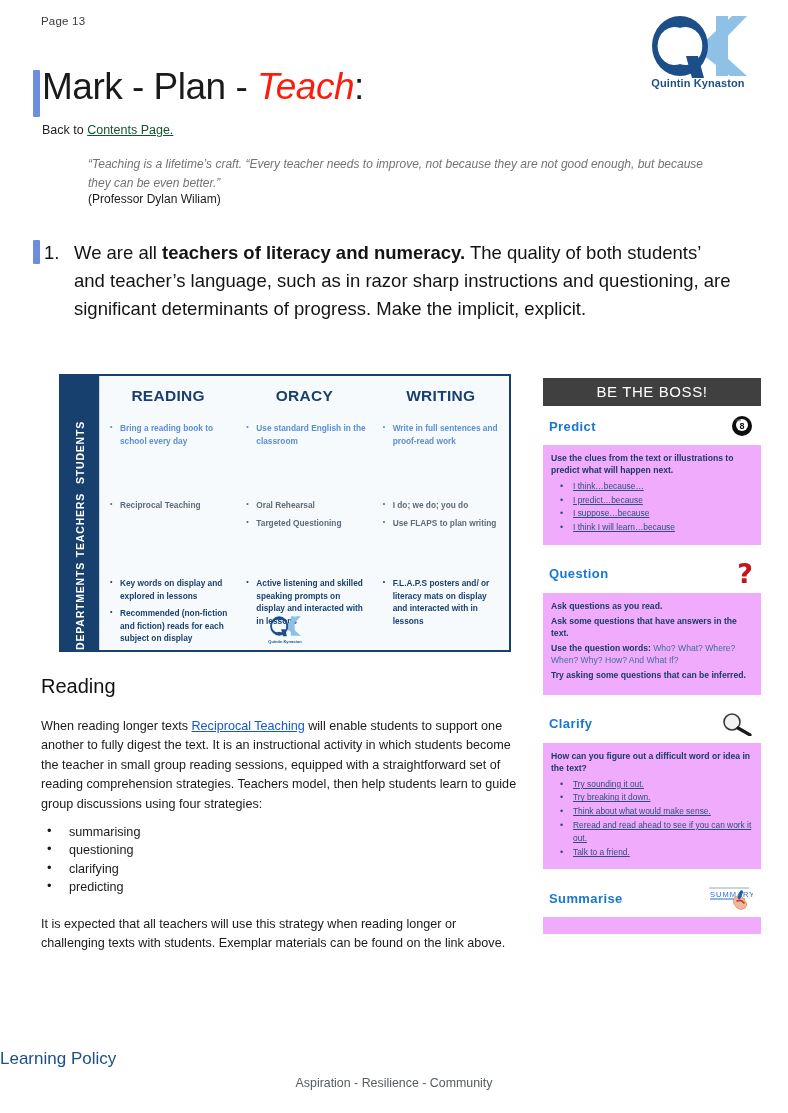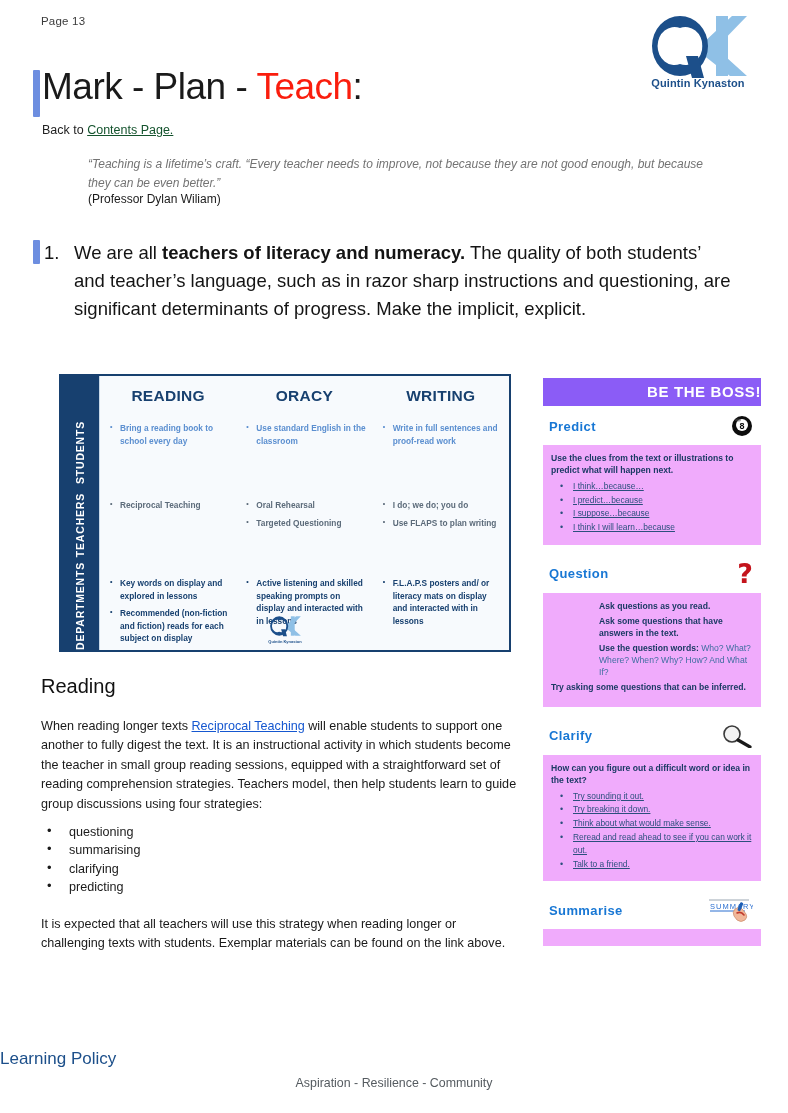--- a/index.html
+++ b/index.html
@@ -59,21 +59,21 @@
   .main-title {
     position: absolute;
     left: 42px;
     top: 68px;
     font-size: 37px;
     font-weight: 400;
     letter-spacing: -0.5px;
     line-height: 1.05;
     white-space: nowrap;
   }
-  .main-title .red { color: #fa1d0d; }
+  .main-title .red { color: #fa1d0d; font-style: italic; }
 
   .back-line {
     position: absolute;
     left: 42px;
     top: 123px;
     font-size: 12.5px;
     color: #222;
   }
   .back-line a {
     color: #14532d;
@@ -278,25 +278,25 @@
 
   
   .boss {
     position: absolute;
     left: 543px;
     top: 378px;
     width: 218px;
     box-sizing: border-box;
   }
   .boss-title {
-    background: #8b5cf6;
+    background: #404040;
     color: #ffffff;
-    text-align: right;
+    text-align: center;
     font-size: 15px;
-    font-weight: 700;
+    font-weight: 400;
     letter-spacing: .6px;
     padding: 5px 0 6px;
   }
   .boss-sec { background: #ffffff; }
   .boss-sec-head {
     display: flex;
     align-items: center;
     justify-content: space-between;
     padding: 5px 8px 4px 6px;
     min-height: 30px;
@@ -311,21 +311,21 @@
     background: #f0abfc;
     padding: 7px 8px 10px 8px;
     color: #1b3a64;
   }
   .boss-sec-body .lead {
     font-size: 8.6px;
     font-weight: 700;
     line-height: 1.4;
     margin: 0 0 4px 0;
   }
-  .boss-sec-body .lead.sp { margin-bottom: 3px; margin-left: 48px; }
+  .boss-sec-body .lead.sp { margin-bottom: 3px; }
   .boss-sec-body .lead .light { font-weight: 400; color: #3f6ea0; }
   .boss-sec-body ul {
     margin: 0;
     padding: 0 0 0 22px;
     list-style: none;
   }
   .boss-sec-body li {
     position: relative;
     font-size: 8.4px;
     line-height: 1.62;
@@ -502,22 +502,22 @@
       <polygon points="44,44 56,44 62,66 50,66" fill="#1c4f8a"></polygon>
     </svg>
     <div class="t">Quintin Kynaston</div>
   </div>
 </div>
 
 <div class="reading-h">Reading</div>
 <div class="reading-p"><span>When reading longer texts </span><a href="#">Reciprocal Teaching</a><span> will enable  students to support one another to fully digest the text. It is an instructional activity in which students become the teacher in small group reading sessions, equipped with a straightforward set of reading comprehension strategies. Teachers model, then help students learn to guide group discussions using four strategies:</span></div>
 
 <ul class="strategies">
+  <li>summarising</li>
   <li>questioning</li>
-  <li>summarising</li>
   <li>clarifying</li>
   <li>predicting</li>
 </ul>
 
 <div class="closing-p">It is expected that all teachers will use this strategy when reading longer or challenging texts with students. Exemplar materials can be found on the link above.</div>
 
 <div class="boss">
   <div class="boss-title">BE THE BOSS!</div>
 
   <div class="boss-sec">

